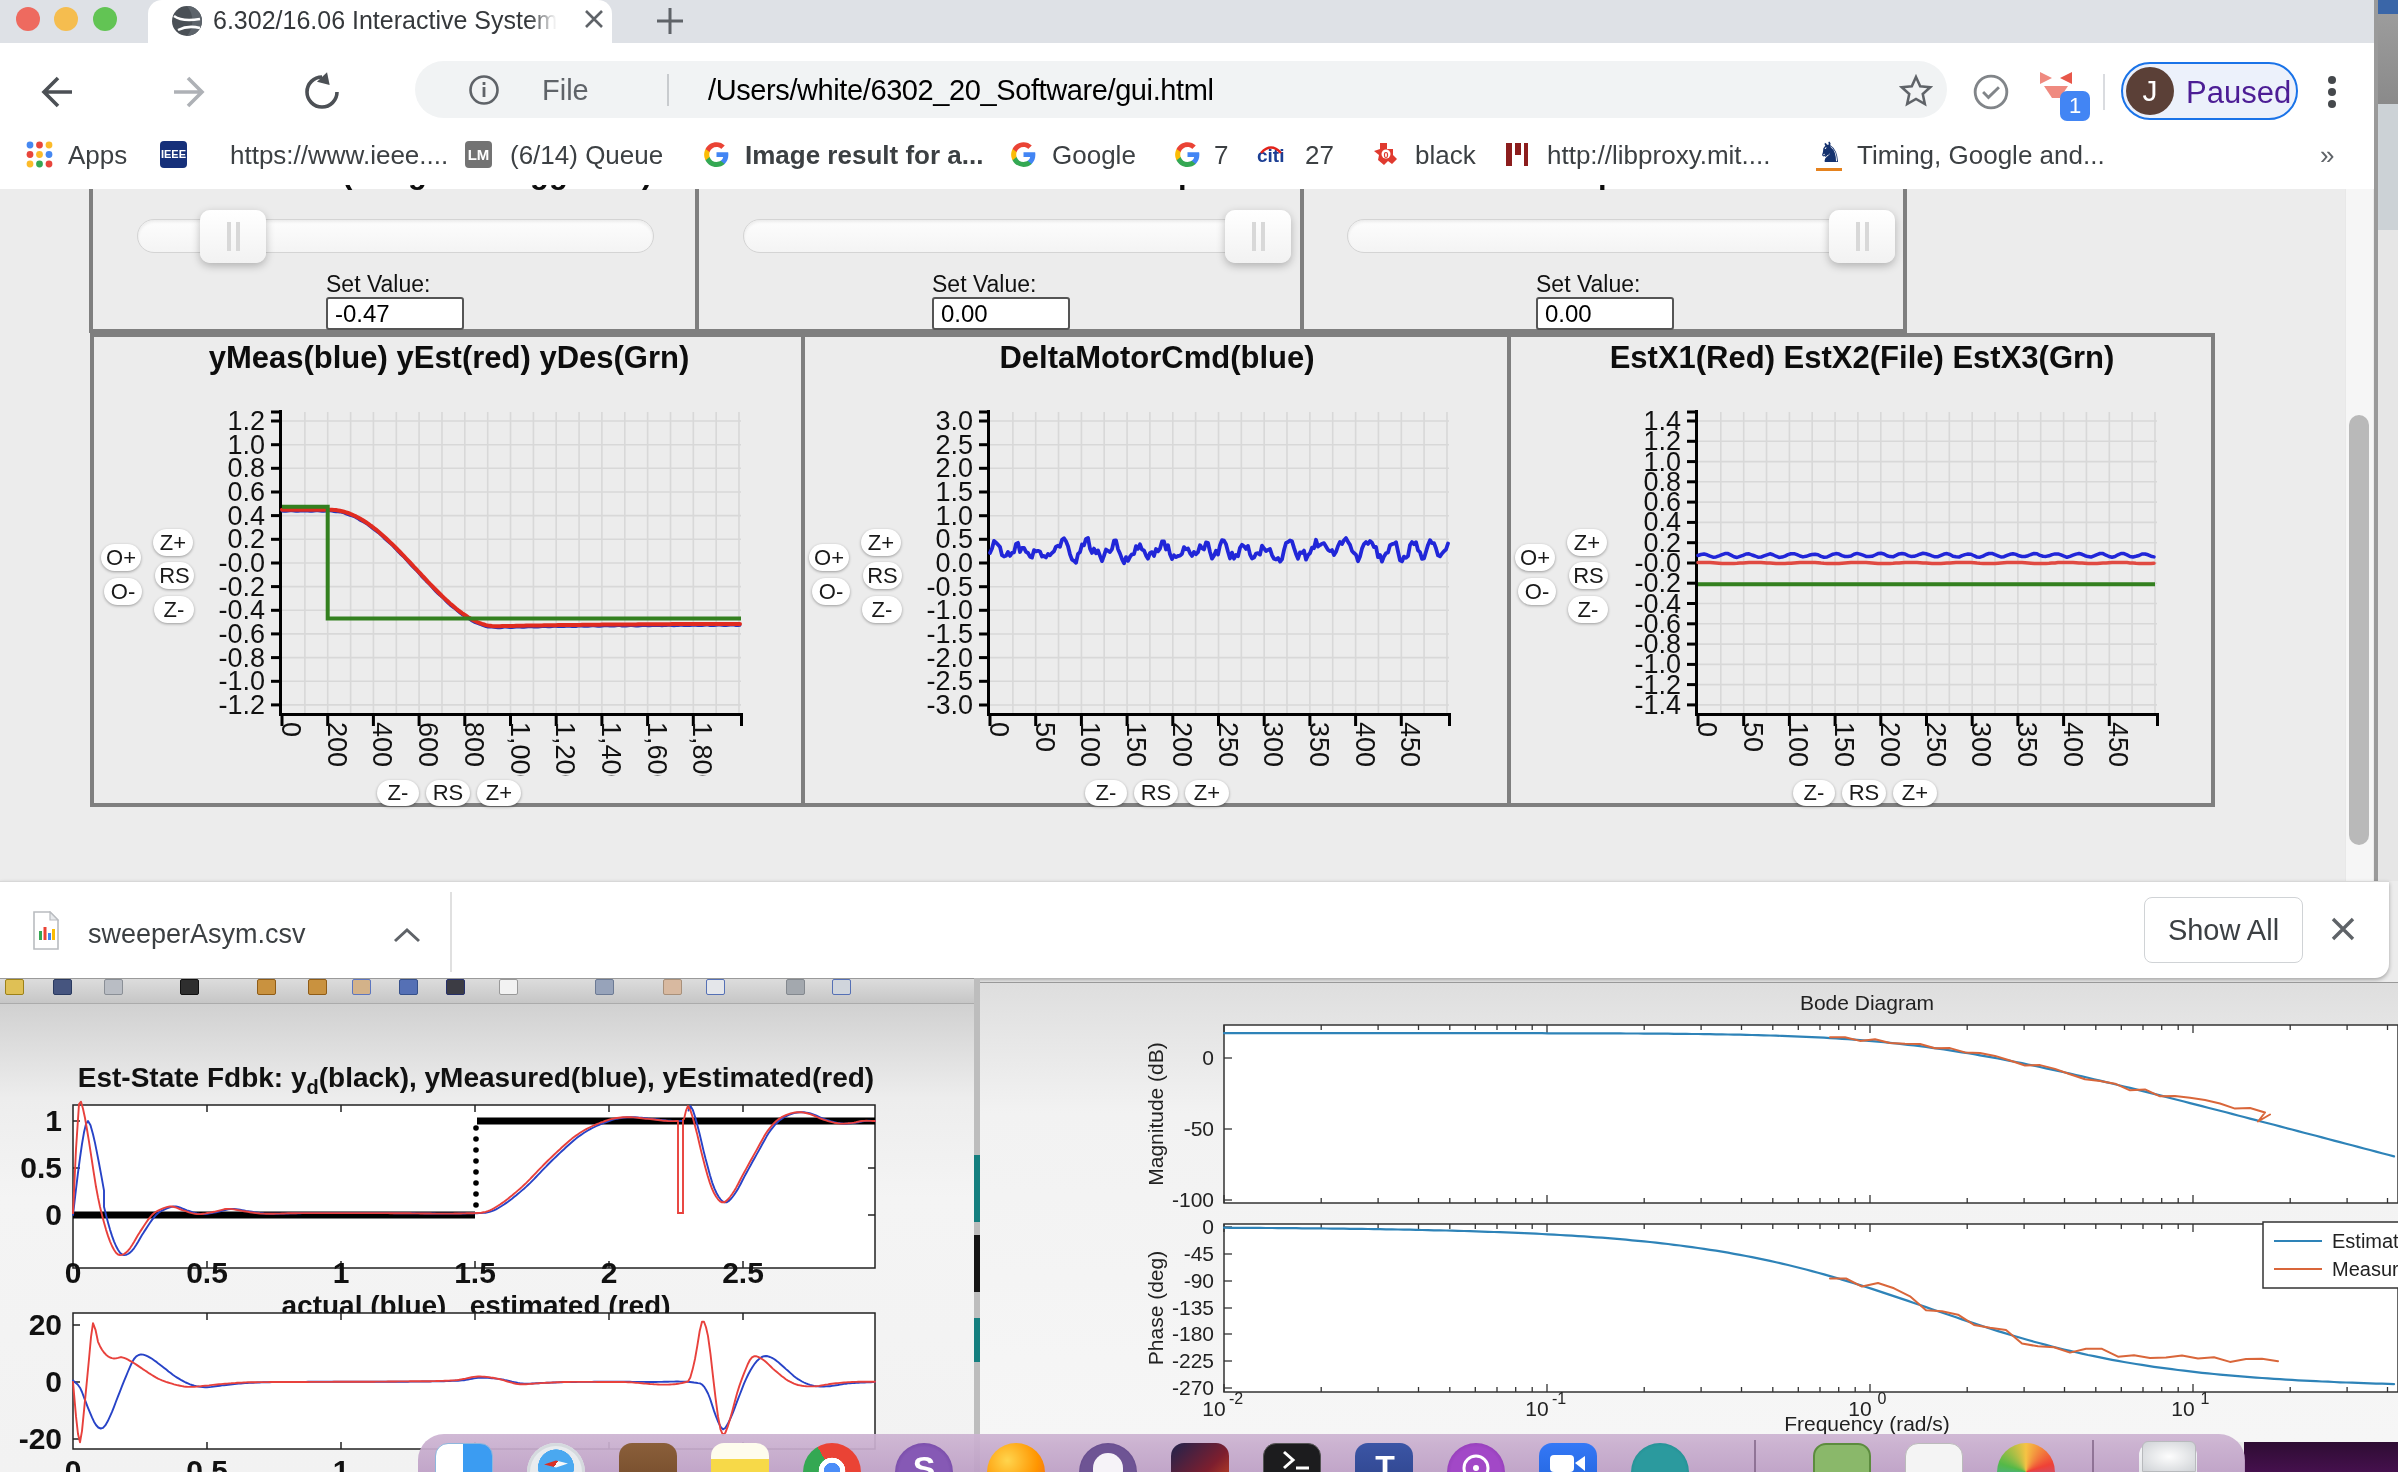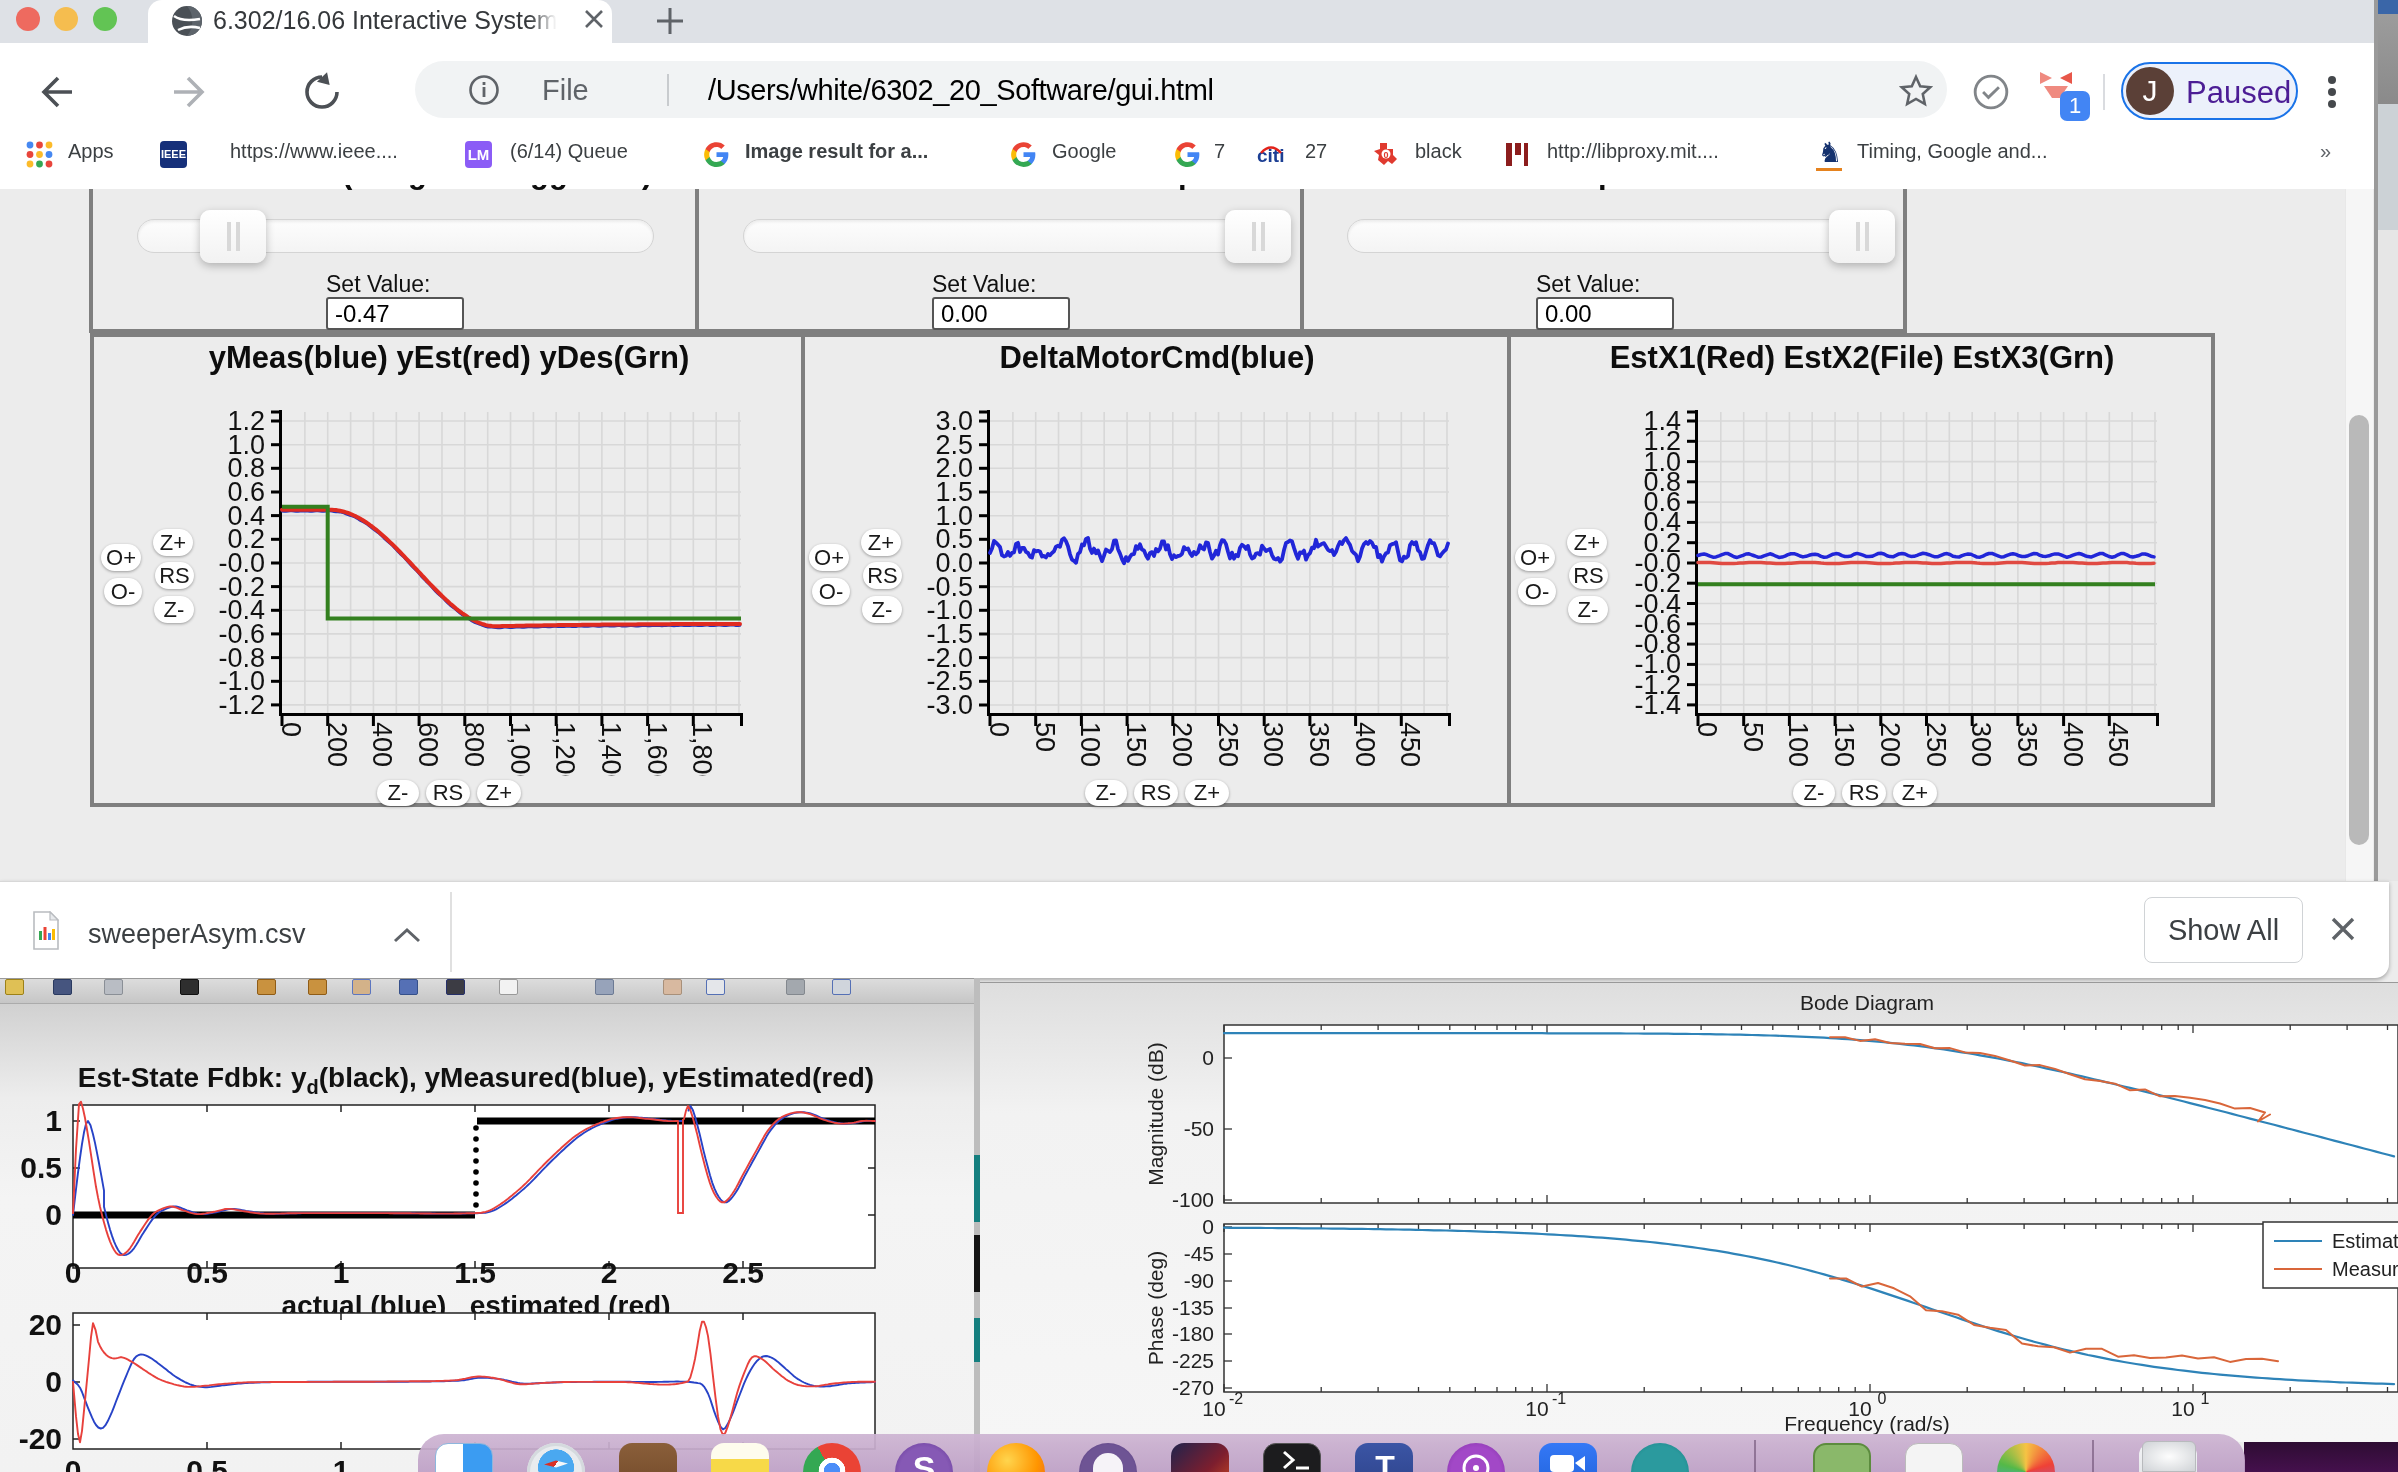--- a/index.html
+++ b/index.html
@@ -1,19 +1,19 @@
 <!DOCTYPE html>
 <html><head><meta charset="utf-8"><style>
 *{margin:0;padding:0;box-sizing:border-box;font-family:"Liberation Sans",sans-serif;}
 html,body{width:2398px;height:1472px;overflow:hidden;position:relative;background:#ececec;}
 .abs{position:absolute;}
 .pill{position:absolute;background:#fff;border-radius:14px;color:#1a1a1a;font-size:22px;
  text-align:center;box-shadow:0 1px 3px rgba(0,0,0,.35);line-height:27px;}
 .ptitle{position:absolute;font-size:31px;font-weight:bold;color:#0d0d0d;text-align:center;width:700px;}
-.bm{position:absolute;top:140px;font-size:20px;color:#3c4043;white-space:nowrap;}
+.bm{position:absolute;top:140px;font-size:26px;color:#3c4043;white-space:nowrap;}
 .bicon{position:absolute;top:141px;width:27px;height:27px;}
 </style></head><body>
 
 <div class="abs" style="left:0;top:0;width:2398px;height:43px;background:#dee1e6;"></div>
 <svg class="abs" style="left:0;top:0" width="140" height="43">
     <circle cx="28" cy="19" r="12" fill="#ee6a5f"></circle>
     <circle cx="66" cy="19" r="12" fill="#f5bd4f"></circle>
     <circle cx="105" cy="19" r="12" fill="#62c454"></circle>
   </svg>
 <div class="abs" style="left:148px;top:0;width:464px;height:43px;background:#fff;border-radius:14px 14px 0 0;"></div>
@@ -83,21 +83,21 @@
 <circle cx="4" cy="13.5" r="3.4" fill="#e8453c"></circle>
     <circle cx="13.5" cy="13.5" r="3.4" fill="#fcbb2a"></circle>
     <circle cx="23" cy="13.5" r="3.4" fill="#4688f1"></circle>
 <circle cx="4" cy="23" r="3.4" fill="#fcbb2a"></circle>
     <circle cx="13.5" cy="23" r="3.4" fill="#34a753"></circle>
     <circle cx="23" cy="23" r="3.4" fill="#e8453c"></circle>
   </svg>
 <div class="bm" style="left:68px;">Apps</div>
 <div class="abs bicon" style="left:160px;background:#16307a;border-radius:4px;color:#fff;font-size:11px;font-weight:bold;text-align:center;line-height:27px;letter-spacing:0;">IEEE</div>
 <div class="bm" style="left:194px;margin-left:36px;">https://www.ieee....</div>
-<div class="abs bicon" style="left:465px;background:#8b5cf6;border-radius:4px;color:#fff;font-size:15px;font-weight:bold;text-align:center;line-height:27px;">LM</div>
+<div class="abs bicon" style="left:465px;background:#737373;border-radius:4px;color:#fff;font-size:15px;font-weight:bold;text-align:center;line-height:27px;">LM</div>
 <div class="bm" style="left:510px;">(6/14) Queue</div>
 <svg class="abs bicon" style="left:703px" viewBox="0 0 48 48">
     <path fill="#4285F4" d="M45.1 24.5c0-1.6-.1-3.1-.4-4.5H24v8.5h11.8c-.5 2.8-2.1 5.1-4.4 6.7v5.6h7.1c4.2-3.8 6.6-9.5 6.6-16.3z"></path>
     <path fill="#34A853" d="M24 46c6 0 10.9-2 14.5-5.2l-7.1-5.6c-2 1.3-4.5 2.1-7.4 2.1-5.7 0-10.5-3.8-12.2-9H4.5v5.7C8.1 41.2 15.5 46 24 46z"></path>
     <path fill="#FBBC05" d="M11.8 28.3c-.4-1.3-.7-2.8-.7-4.3s.3-3 .7-4.3V14H4.5C3 17 2 20.4 2 24s1 7 2.5 10l7.3-5.7z"></path>
     <path fill="#EA4335" d="M24 10.8c3.2 0 6.1 1.1 8.4 3.3l6.3-6.3C34.9 4.2 30 2 24 2 15.5 2 8.1 6.8 4.5 14l7.3 5.7c1.7-5.2 6.5-8.9 12.2-8.9z"></path>
   </svg>
 <div class="bm" style="left:745px;font-weight:bold;">Image result for a...</div>
 <svg class="abs bicon" style="left:1010px" viewBox="0 0 48 48">
     <path fill="#4285F4" d="M45.1 24.5c0-1.6-.1-3.1-.4-4.5H24v8.5h11.8c-.5 2.8-2.1 5.1-4.4 6.7v5.6h7.1c4.2-3.8 6.6-9.5 6.6-16.3z"></path>

